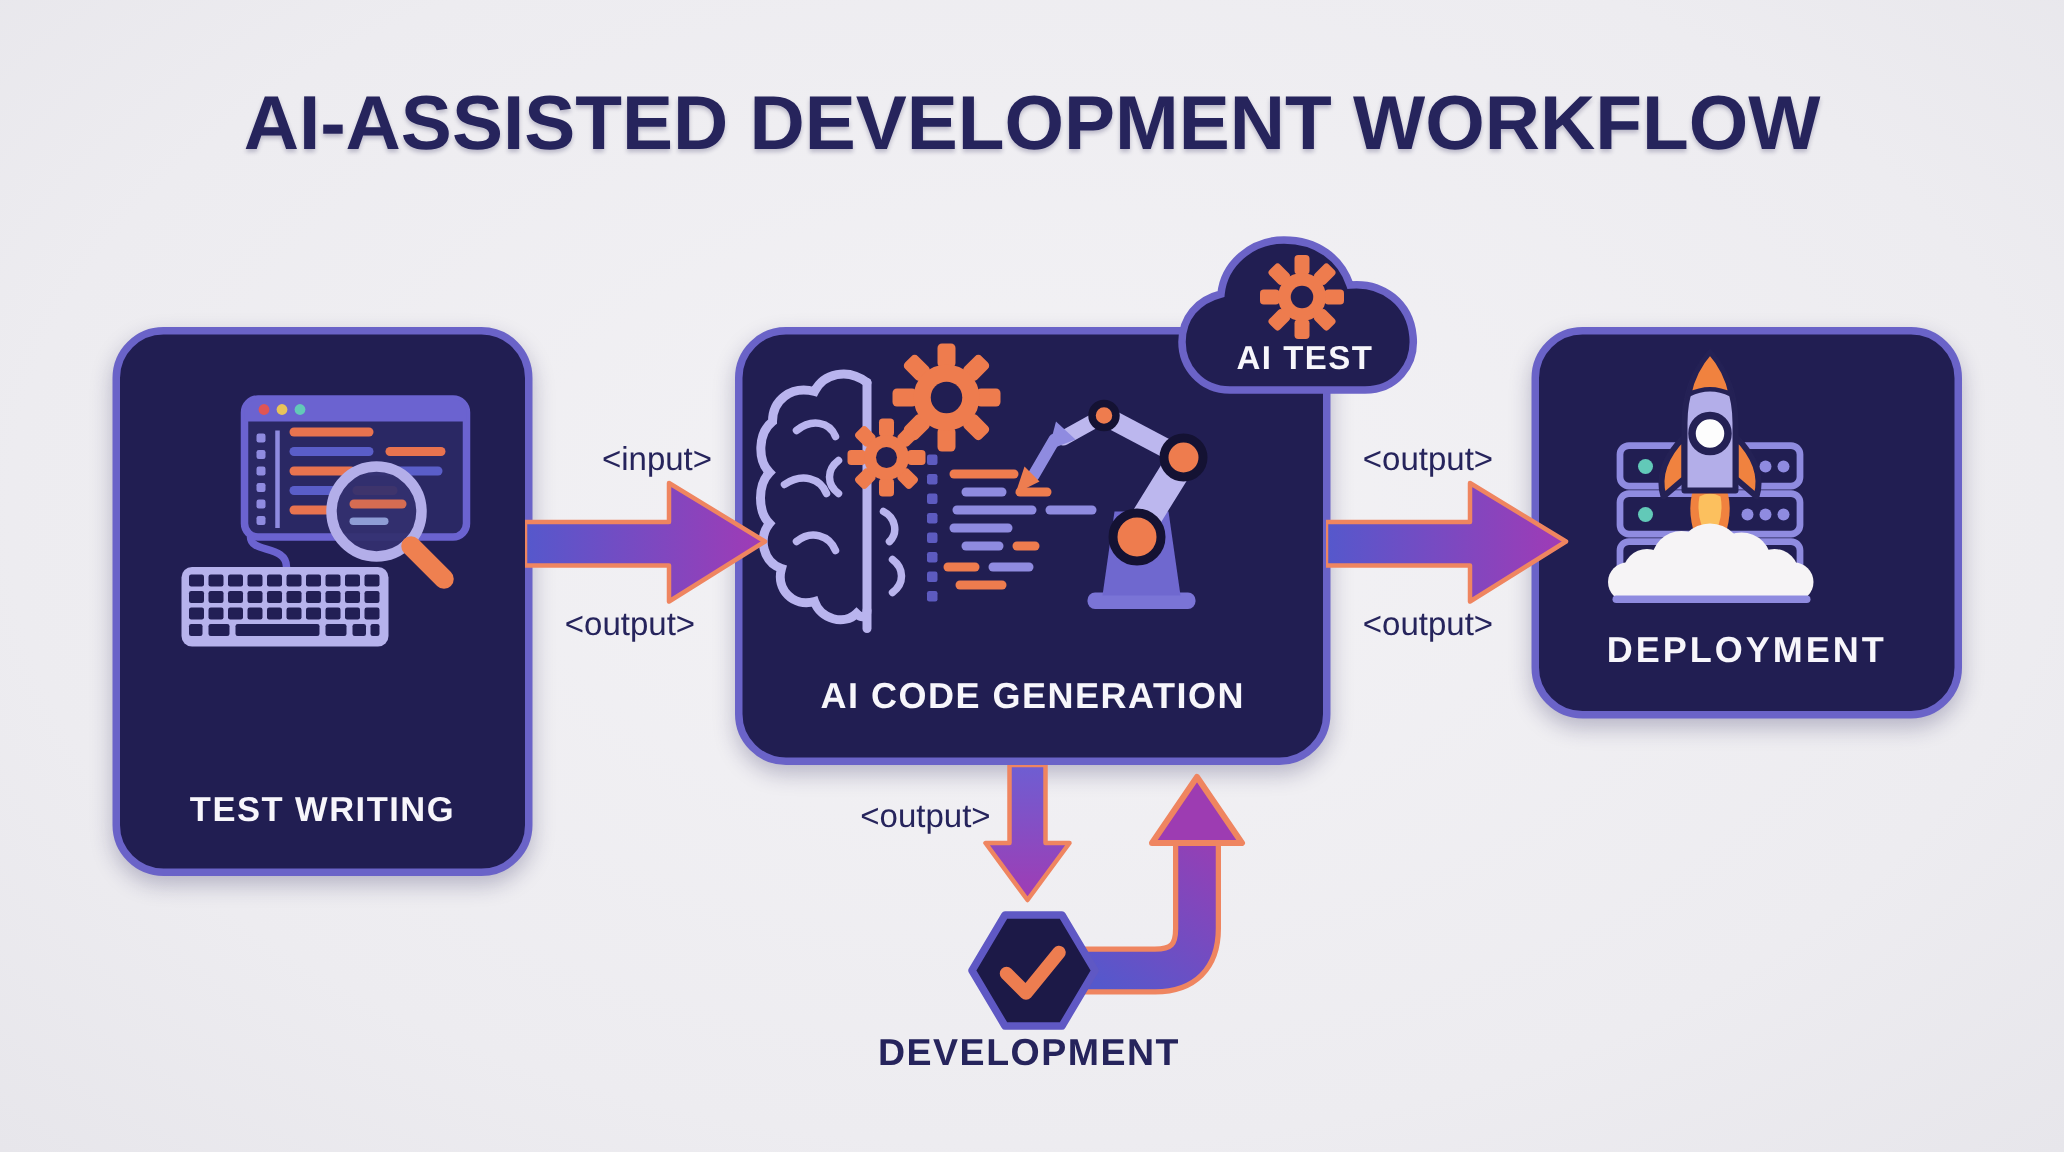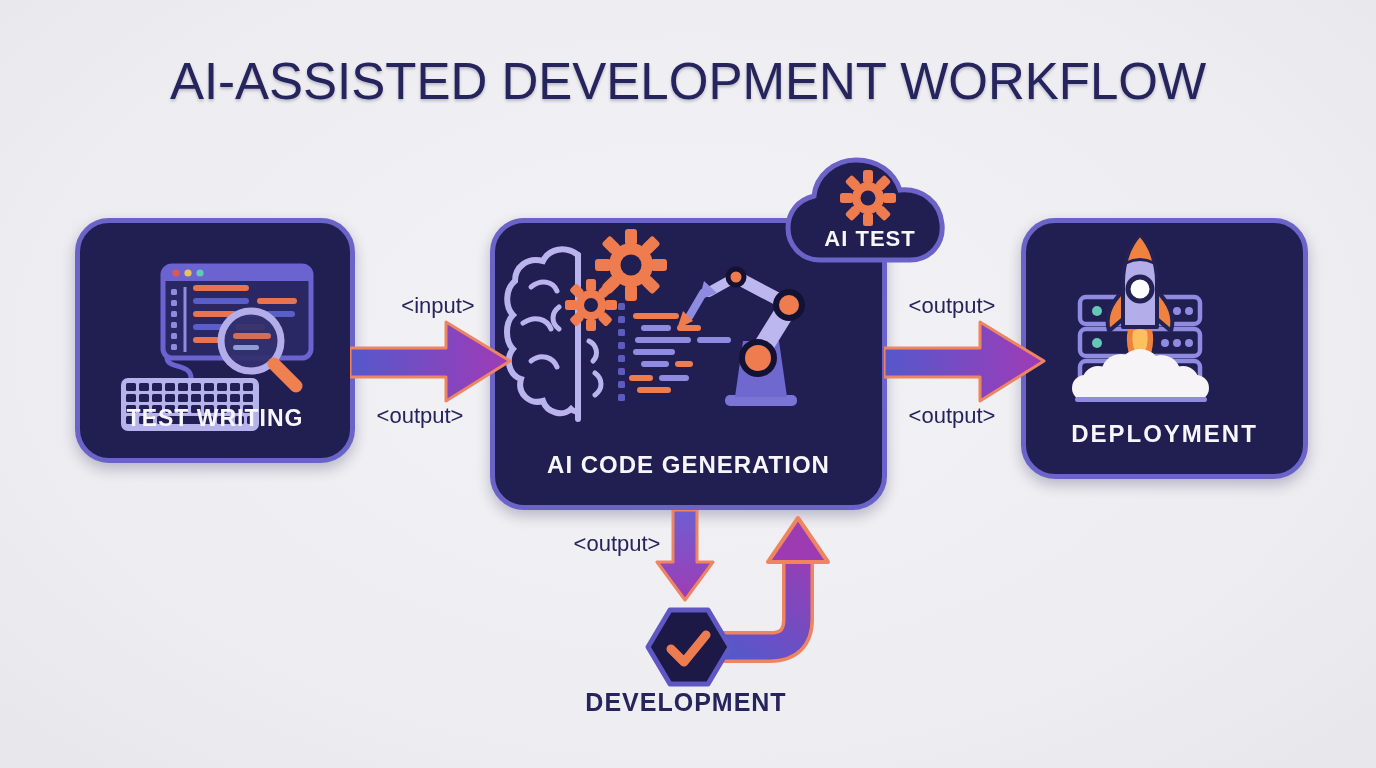--- a/index.html
+++ b/index.html
@@ -6,34 +6,34 @@
   #canvas{
     position:relative;
     width:1376px;height:768px;
     background:radial-gradient(ellipse at 50% 45%, #f3f2f5 0%, var(--background,#edecf0) 70%, #e7e6eb 100%);
     overflow:hidden;
     font-family:"Liberation Sans","DejaVu Sans",sans-serif;
   }
   .title{
     position:absolute;top:52px;left:0;width:100%;
     text-align:center;
-    font-size:51px;font-weight:400;letter-spacing:0px;
+    font-size:51px;font-weight:700;letter-spacing:0px;
     color:var(--navy-text,#26245c);
     text-shadow:0 2px 3px rgba(30,28,80,0.25);
     white-space:nowrap;
   }
   .node{
     position:absolute;
     background:var(--box-fill,#211e52);
     border:5px solid var(--box-border,#6a63c8);
     border-radius:34px;
     box-shadow:0 6px 14px rgba(40,35,90,0.28);
     box-sizing:border-box;
   }
-  .box-left{left:75px;top:218px;width:280px;height:245px;}
+  .box-left{left:75px;top:218px;width:280px;height:366px;}
   .box-mid{left:490px;top:218px;width:397px;height:292px;}
   .box-right{left:1021px;top:218px;width:287px;height:261px;}
   .node-label{
     position:absolute;bottom:26px;left:0;width:100%;
     text-align:center;color:var(--white-text,#f7f6fb);
     font-weight:700;font-size:24px;letter-spacing:1px;
     white-space:nowrap;
   }
   .icon{position:absolute;}
   .cloud-wrap{position:absolute;left:784px;top:148px;width:172px;height:122px;z-index:5;}

